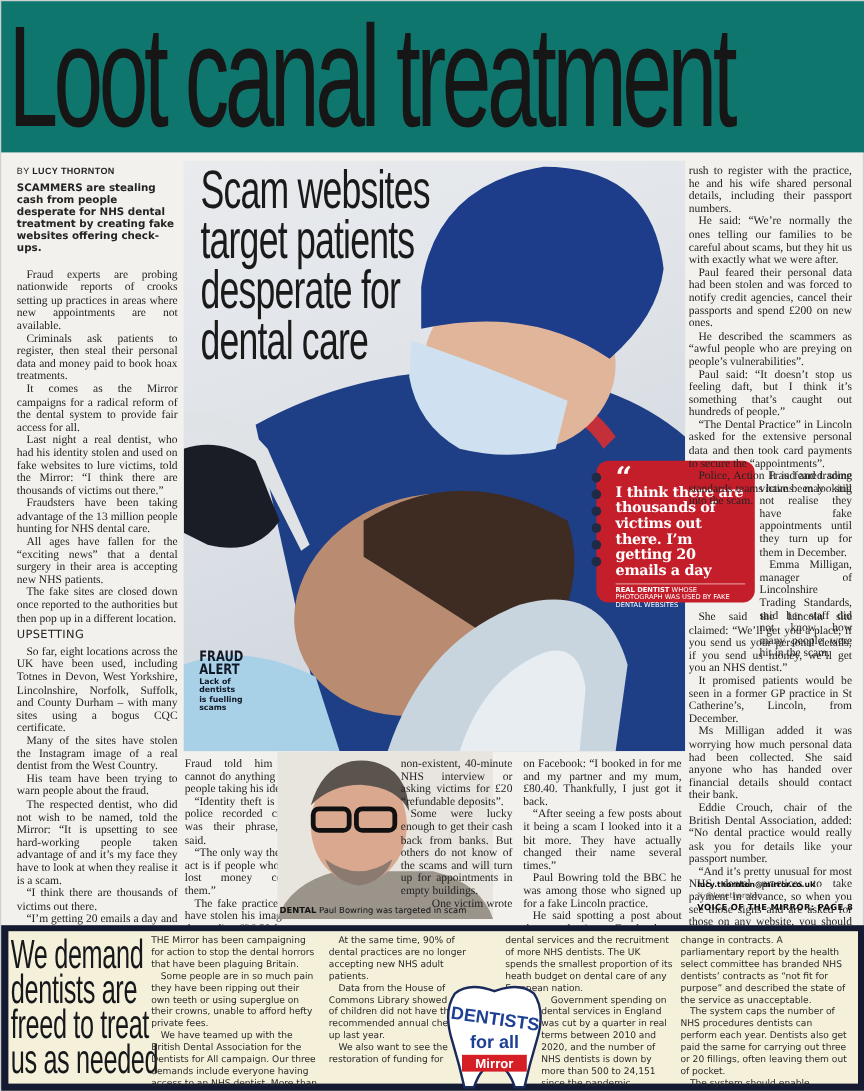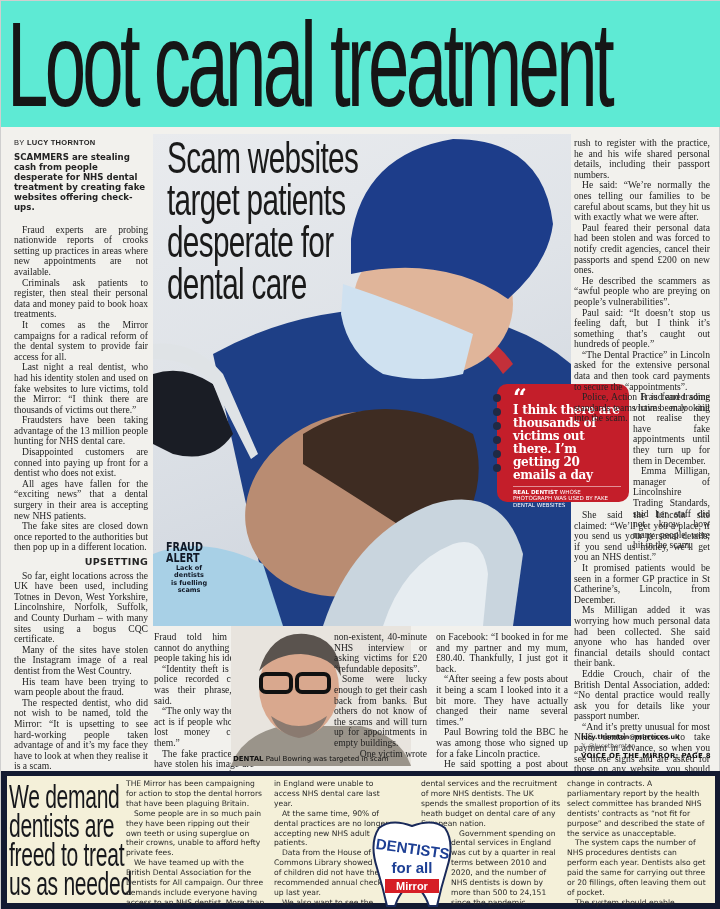--- a/index.html
+++ b/index.html
@@ -2,39 +2,39 @@
 <html><head>
 <meta charset="utf-8">
 <style>
   * { box-sizing: border-box; margin: 0; padding: 0; }
   html, body { width: 720px; height: 909px; overflow: hidden; background: #f4f3ef; }
   body { position: relative; font-family: "DejaVu Serif", serif; color: #1c1c1c; }
 
   .page { position: absolute; left: 0; top: 0; width: 720px; height: 909px; background: #f2f1ed; border: 1px solid #cfcfcf; }
 
   
-  .headline { position: absolute; left: 0; top: 0; width: 720px; height: 126px; background: #5eead4; overflow: hidden; }
+  .headline { position: absolute; left: 0; top: 0; width: 720px; height: 126px; background: #0f766e; overflow: hidden; }
   .headline h1 { position: absolute; left: 6px; top: -2px; font-family: "Liberation Sans", sans-serif; font-weight: 400; font-size: 120px; line-height: 130px; letter-spacing: -6px; color: #161616; transform: scaleX(0.62); transform-origin: left top; white-space: nowrap; }
 
   
   .col { position: absolute; font-family: "Liberation Serif", serif; font-size: 9.6px; line-height: 10.6px; color: #232323; text-align: justify; }
   .col p { text-indent: 8px; }
   .col p.noindent { text-indent: 0; }
   .byline { font-family: "Liberation Sans", sans-serif; font-size: 7.5px; letter-spacing: .3px; margin-bottom: 3px; }
   .byline b { font-weight: 700; }
   .standfirst { font-family: "DejaVu Sans", sans-serif; font-weight: 700; font-size: 8.6px; line-height: 10px; margin-bottom: 13px; text-align: left; }
-  .subhead { font-family: "DejaVu Sans", sans-serif; font-weight: 700; font-size: 9.5px; text-align: right; margin: 4px 0 3px; letter-spacing: .3px; }
+  .subhead { font-family: "DejaVu Sans", sans-serif; font-weight: 400; font-size: 9.5px; text-align: left; margin: 4px 0 3px; letter-spacing: .3px; }
 
   
   .photo { position: absolute; left: 152px; top: 133px; width: 418px; height: 492px; overflow: hidden; background: linear-gradient(160deg, #e9ebee 0%, #dfe3e8 40%, #c9d0da 100%); }
   .photo svg { position: absolute; left: 0; top: 0; }
   .subhead-photo { position: absolute; left: 14px; top: 3px; font-family: "Liberation Sans", sans-serif; font-size: 45px; line-height: 42px; color: #1a1a1a; transform: scaleX(0.66); transform-origin: left top; white-space: nowrap; letter-spacing: -1px; }
   .fraud-alert { position: absolute; left: 13px; top: 408px; font-family: "DejaVu Sans", sans-serif; color: #101826; }
   .fraud-alert .big { font-weight: 700; font-size: 12px; line-height: 11px; transform: scaleX(.8); transform-origin: left; }
-  .fraud-alert .small { font-weight: 700; font-size: 6.5px; line-height: 7.4px; margin-top: 1px; text-align: center; }
+  .fraud-alert .small { font-weight: 700; font-size: 6.5px; line-height: 7.4px; margin-top: 1px; }
 
   
   .quote { position: absolute; left: 496px; top: 383px; width: 132px; height: 118px; background: #c41e2a; border-radius: 10px 10px 10px 10px; color: #fff; padding: 6px 8px 6px 16px; }
   .quote .dots { position: absolute; left: -4px; top: 10px; width: 8px; }
   .quote .dots span { display: block; width: 8px; height: 8px; border-radius: 50%; background: #1f2a44; margin-bottom: 6px; }
   .quote .qmark { font-family: "DejaVu Serif", serif; font-weight: 700; font-size: 24px; line-height: 16px; height: 14px; }
   .quote .qtext { font-family: "DejaVu Serif", serif; font-weight: 700; font-size: 12px; line-height: 13px; letter-spacing: -.3px; }
   .quote .qcredit { border-top: 1px solid rgba(255,255,255,.5); margin-top: 4px; padding-top: 2px; font-family: "DejaVu Sans", sans-serif; font-size: 5.6px; line-height: 6.3px; }
   .quote .qcredit b { font-weight: 700; }
 
@@ -70,21 +70,20 @@
     <div class="byline">
       <span>BY</span>
       <b>LUCY THORNTON</b>
     </div>
     <div class="standfirst">SCAMMERS are stealing cash from people desperate for NHS dental treatment by creating fake websites offering check-ups.</div>
     <p>Fraud experts are probing nationwide reports of crooks setting up practices in areas where new appointments are not available.</p>
     <p>Criminals ask patients to register, then steal their personal data and money paid to book hoax treatments.</p>
     <p>It comes as the Mirror campaigns for a radical reform of the dental system to provide fair access for all.</p>
     <p>Last night a real dentist, who had his identity stolen and used on fake websites to lure victims, told the Mirror: “I think there are thousands of victims out there.”</p>
     <p>Fraudsters have been taking advantage of the 13 million people hunting for NHS dental care.</p>
-    <p>Disappointed customers are conned into paying up front for a dentist who does not exist.</p>
     <p>All ages have fallen for the “exciting news” that a dental surgery in their area is accepting new NHS patients.</p>
     <p>The fake sites are closed down once reported to the authorities but then pop up in a different location.</p>
     <div class="subhead">UPSETTING</div>
     <p>So far, eight locations across the UK have been used, including Totnes in Devon, West Yorkshire, Lincolnshire, Norfolk, Suffolk, and County Durham – with many sites using a bogus CQC certificate.</p>
     <p>Many of the sites have stolen the Instagram image of a real dentist from the West Country.</p>
     <p>His team have been trying to warn people about the fraud.</p>
     <p>The respected dentist, who did not wish to be named, told the Mirror: “It is upsetting to see hard-working people taken advantage of and it’s my face they have to look at when they realise it is a scam.</p>
     <p>“I think there are thousands of victims out there.</p>
     <p>“I’m getting 20 emails a day and there were eight different practices, including Norwich, Ipswich, Totnes, Hull, Wakefield.</p>
     <p>“The nurses are really upset, too. We’ve reported it to the police and we tell those who call us to report it to Action Fraud.</p>
@@ -219,21 +218,20 @@
     <div>dentists are</div>
     <div>freed to treat</div>
     <div>us as needed</div>
   </div>
   <div class="camp-col" style="left:125px; top:778px; width:140px;">
     <p class="noindent">THE Mirror has been campaigning for action to stop the dental horrors that have been plaguing Britain.</p>
     <p>Some people are in so much pain they have been ripping out their own teeth or using superglue on their crowns, unable to afford hefty private fees.</p>
     <p>We have teamed up with the British Dental Association for the Dentists for All campaign. Our three demands include everyone having access to an NHS dentist. More than 12 million people</p>
   </div>
   <div class="camp-col" style="left:273px; top:778px; width:118px;">
-    <p class="noindent">in England were unable to access NHS dental care last year.</p>
     <p>At the same time, 90% of dental practices are no longer accepting new NHS adult patients.</p>
     <p>Data from the House of Commons Library showed 40% of children did not have their recommended annual check-up last year.</p>
     <p>We also want to see the restoration of funding for</p>
   </div>
   <div class="camp-col" style="left:420px; top:778px; width:140px;">
     <p class="noindent">dental services and the recruitment of more NHS dentists. The UK spends the smallest proportion of its heath budget on dental care of any European nation.</p>
     <p style="padding-left:30px;">Government spending on dental services in England was cut by a quarter in real terms between 2010 and 2020, and the number of NHS dentists is down by more than 500 to 24,151 since the pandemic.</p>
     <p>And lastly, we want to see a</p>
   </div>
   <div class="camp-col" style="left:566px; top:778px; width:140px;">

